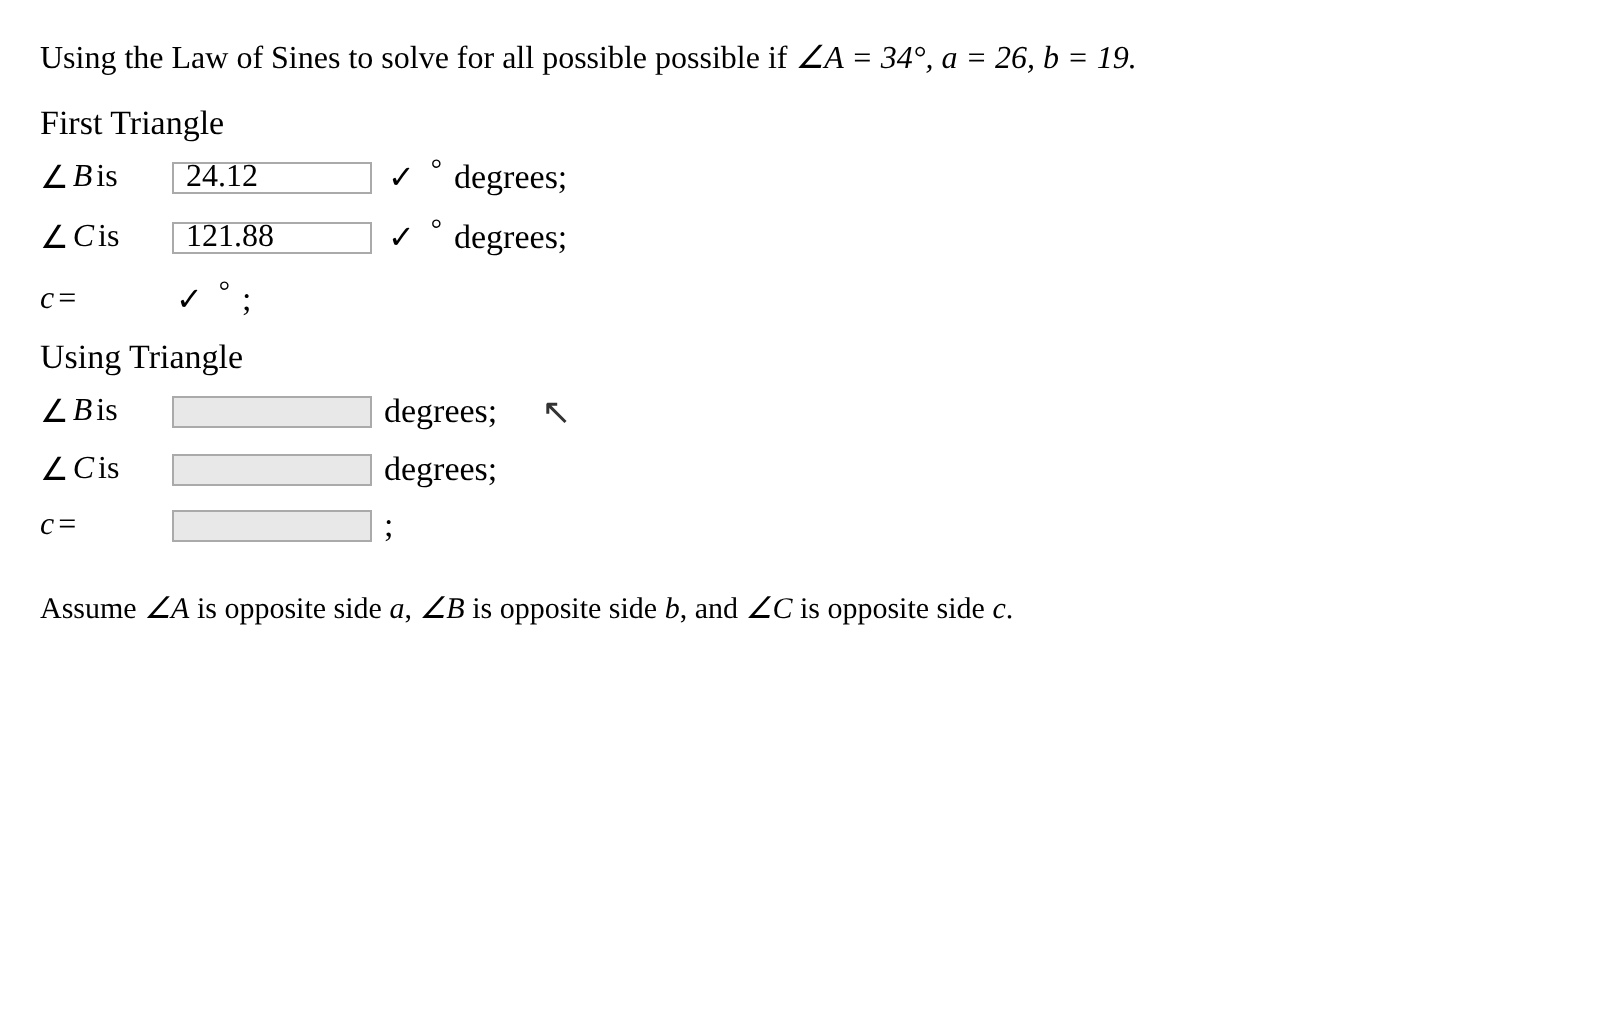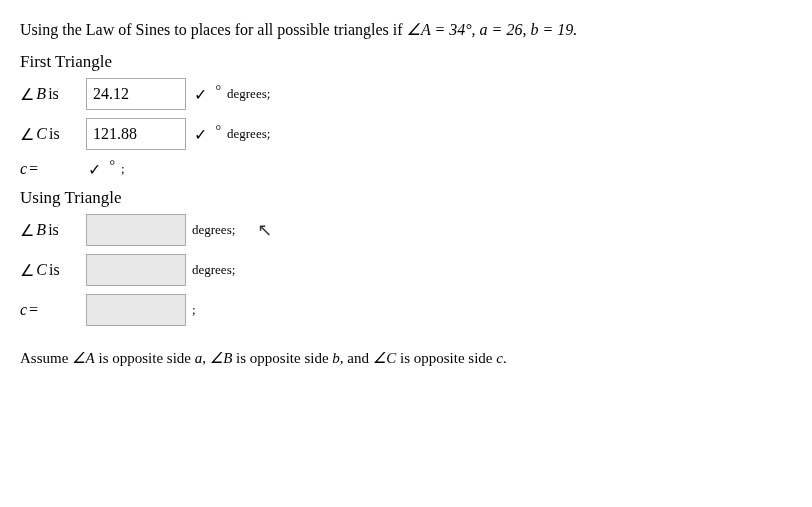--- a/index.html
+++ b/index.html
@@ -47,21 +47,21 @@
       gap: 2px;
     }
 
     input[type="text"] {
       border: 1px solid #aaa;
       background: #fff;
       font-family: "Times New Roman", Times, serif;
       font-size: 16px;
       padding: 2px 6px;
       width: 100px;
-      height: 32px;
+      height: 16px;
       outline: none;
     }
 
     input[type="text"].empty-field {
       background: #e8e8e8;
     }
 
     .check-mark {
       color: #000;
       font-size: 16px;
@@ -69,35 +69,35 @@
       margin-right: 2px;
     }
 
     .degree-sym {
       font-size: 14px;
       vertical-align: super;
       font-style: normal;
     }
 
     .suffix-text {
-      font-size: 13px;
+      font-size: 17px;
     }
 
     .footer-note {
       margin-top: 20px;
       font-size: 15px;
       line-height: 1.6;
     }
   </style>
 </head>
 <body>
 
 <div class="problem-statement">
   <div>
-    <span>Using the Law of Sines to places for all possible triangles if </span><span style="font-style:italic;margin-top:17px;">∠A = 34°, a = 26, b = 19.</span>
+    <span>Using the Law of Sines to solve for all possible possible if </span><span style="font-style:italic;margin-top:17px;">∠A = 34°, a = 26, b = 19.</span>
   </div>
 </div>
 
 <div>
   <div class="section-title">First Triangle</div>
 
   <div class="field-row">
     <span class="field-label">
       <span>∠</span>
         <span style="font-style:italic;">B</span>

